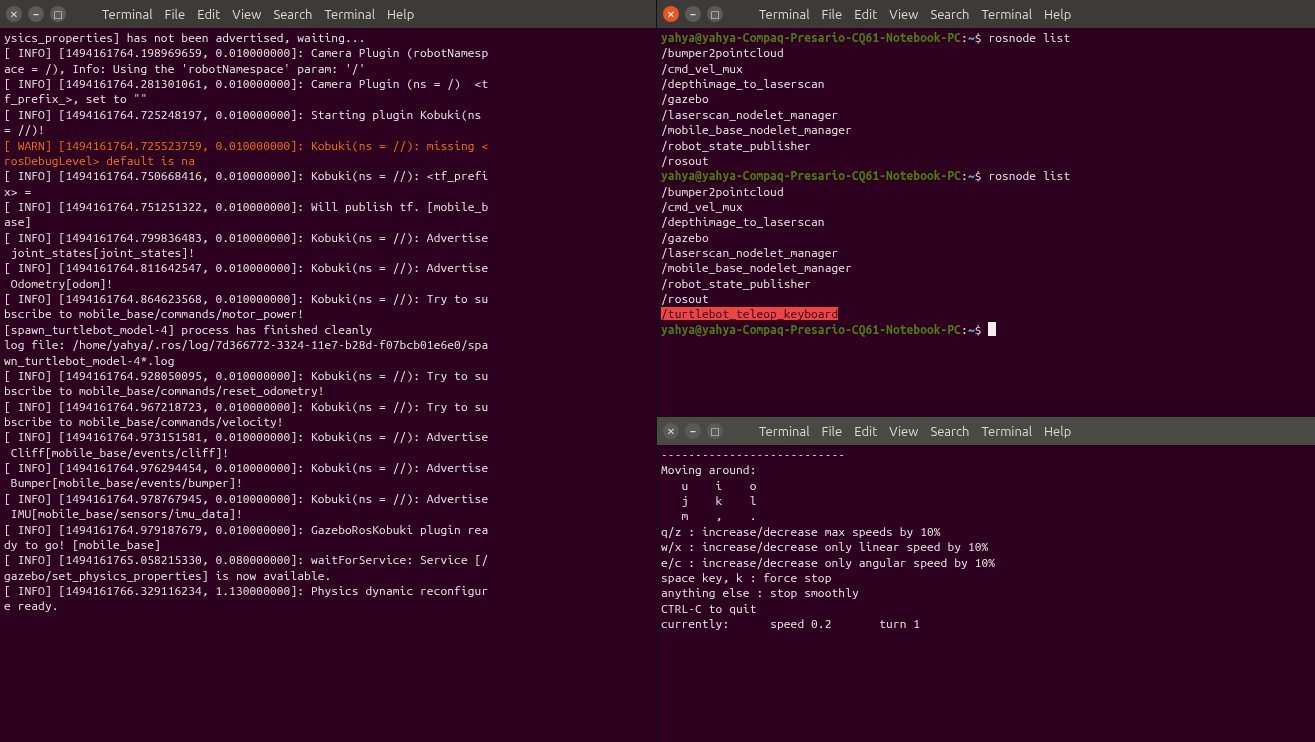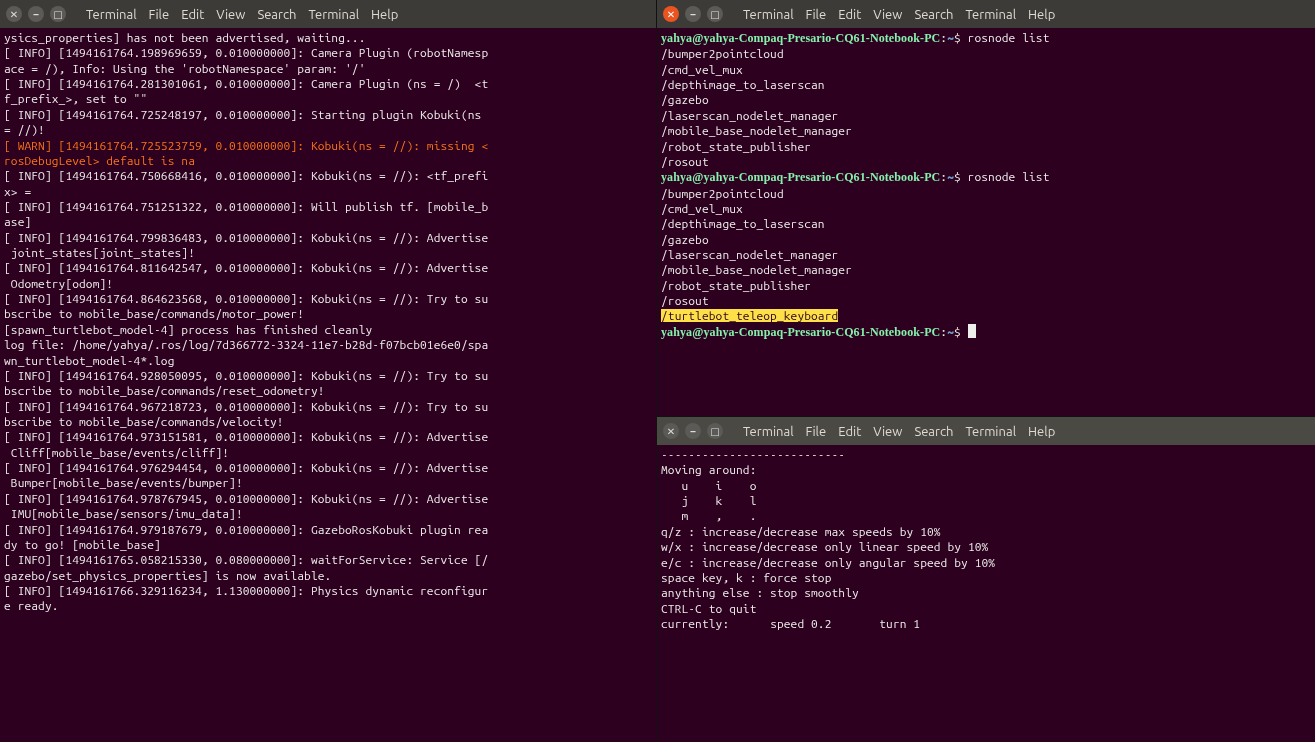--- a/index.html
+++ b/index.html
@@ -36,35 +36,35 @@
     align-items: center; justify-content: center;
     font-size: 10px;
     font-weight: bold;
     margin-right: 2px;
   }
   .titlebar .close-btn { background: #e95420; color:#fff; }
   .titlebar .min-btn, .titlebar .max-btn { background: #5b5a56; color:#ddd;}
   .menubar {
     display: flex;
     gap: 12px;
-    margin-left: 14px;
+    margin-left: 30px;
   }
   .menubar span { cursor: default; }
   .content {
     padding: 2px 4px;
     white-space: pre;
     line-height: 1.28;
     font-size: 12px;
     letter-spacing: 0.1px;
   }
   .warn { color: #f97316; }
   .bold { font-weight: normal; }
-  .prompt-user { color: #86efac; font-weight: bold; font-family: Liberation Serif, serif; }
+  .prompt-user { color: #4d7c0f; font-weight: bold; }
   .prompt-path { color: #729fcf; font-weight: bold; }
-  .hl { background: #fde047; color: #2c001e; }
+  .hl { background: #ef4444; color: #2c001e; }
   .cursor { background: #eeeeec; color:#2c001e; display:inline-block; width:8px; height:14px; vertical-align: -2px;}
   
   #term-left { left: 0; top: 0; width: 656px; height: 742px; }
   #term-right-top { left: 656px; top: 0; width: 659px; height: 416px; border-left:1px solid #111;}
   #term-right-bottom { left: 656px; top: 416px; width: 659px; height: 326px; border-left:1px solid #111; border-top:1px solid #111;}
 </style>
 </head>
 <body>
 
 <div id="term-left" class="terminal">

